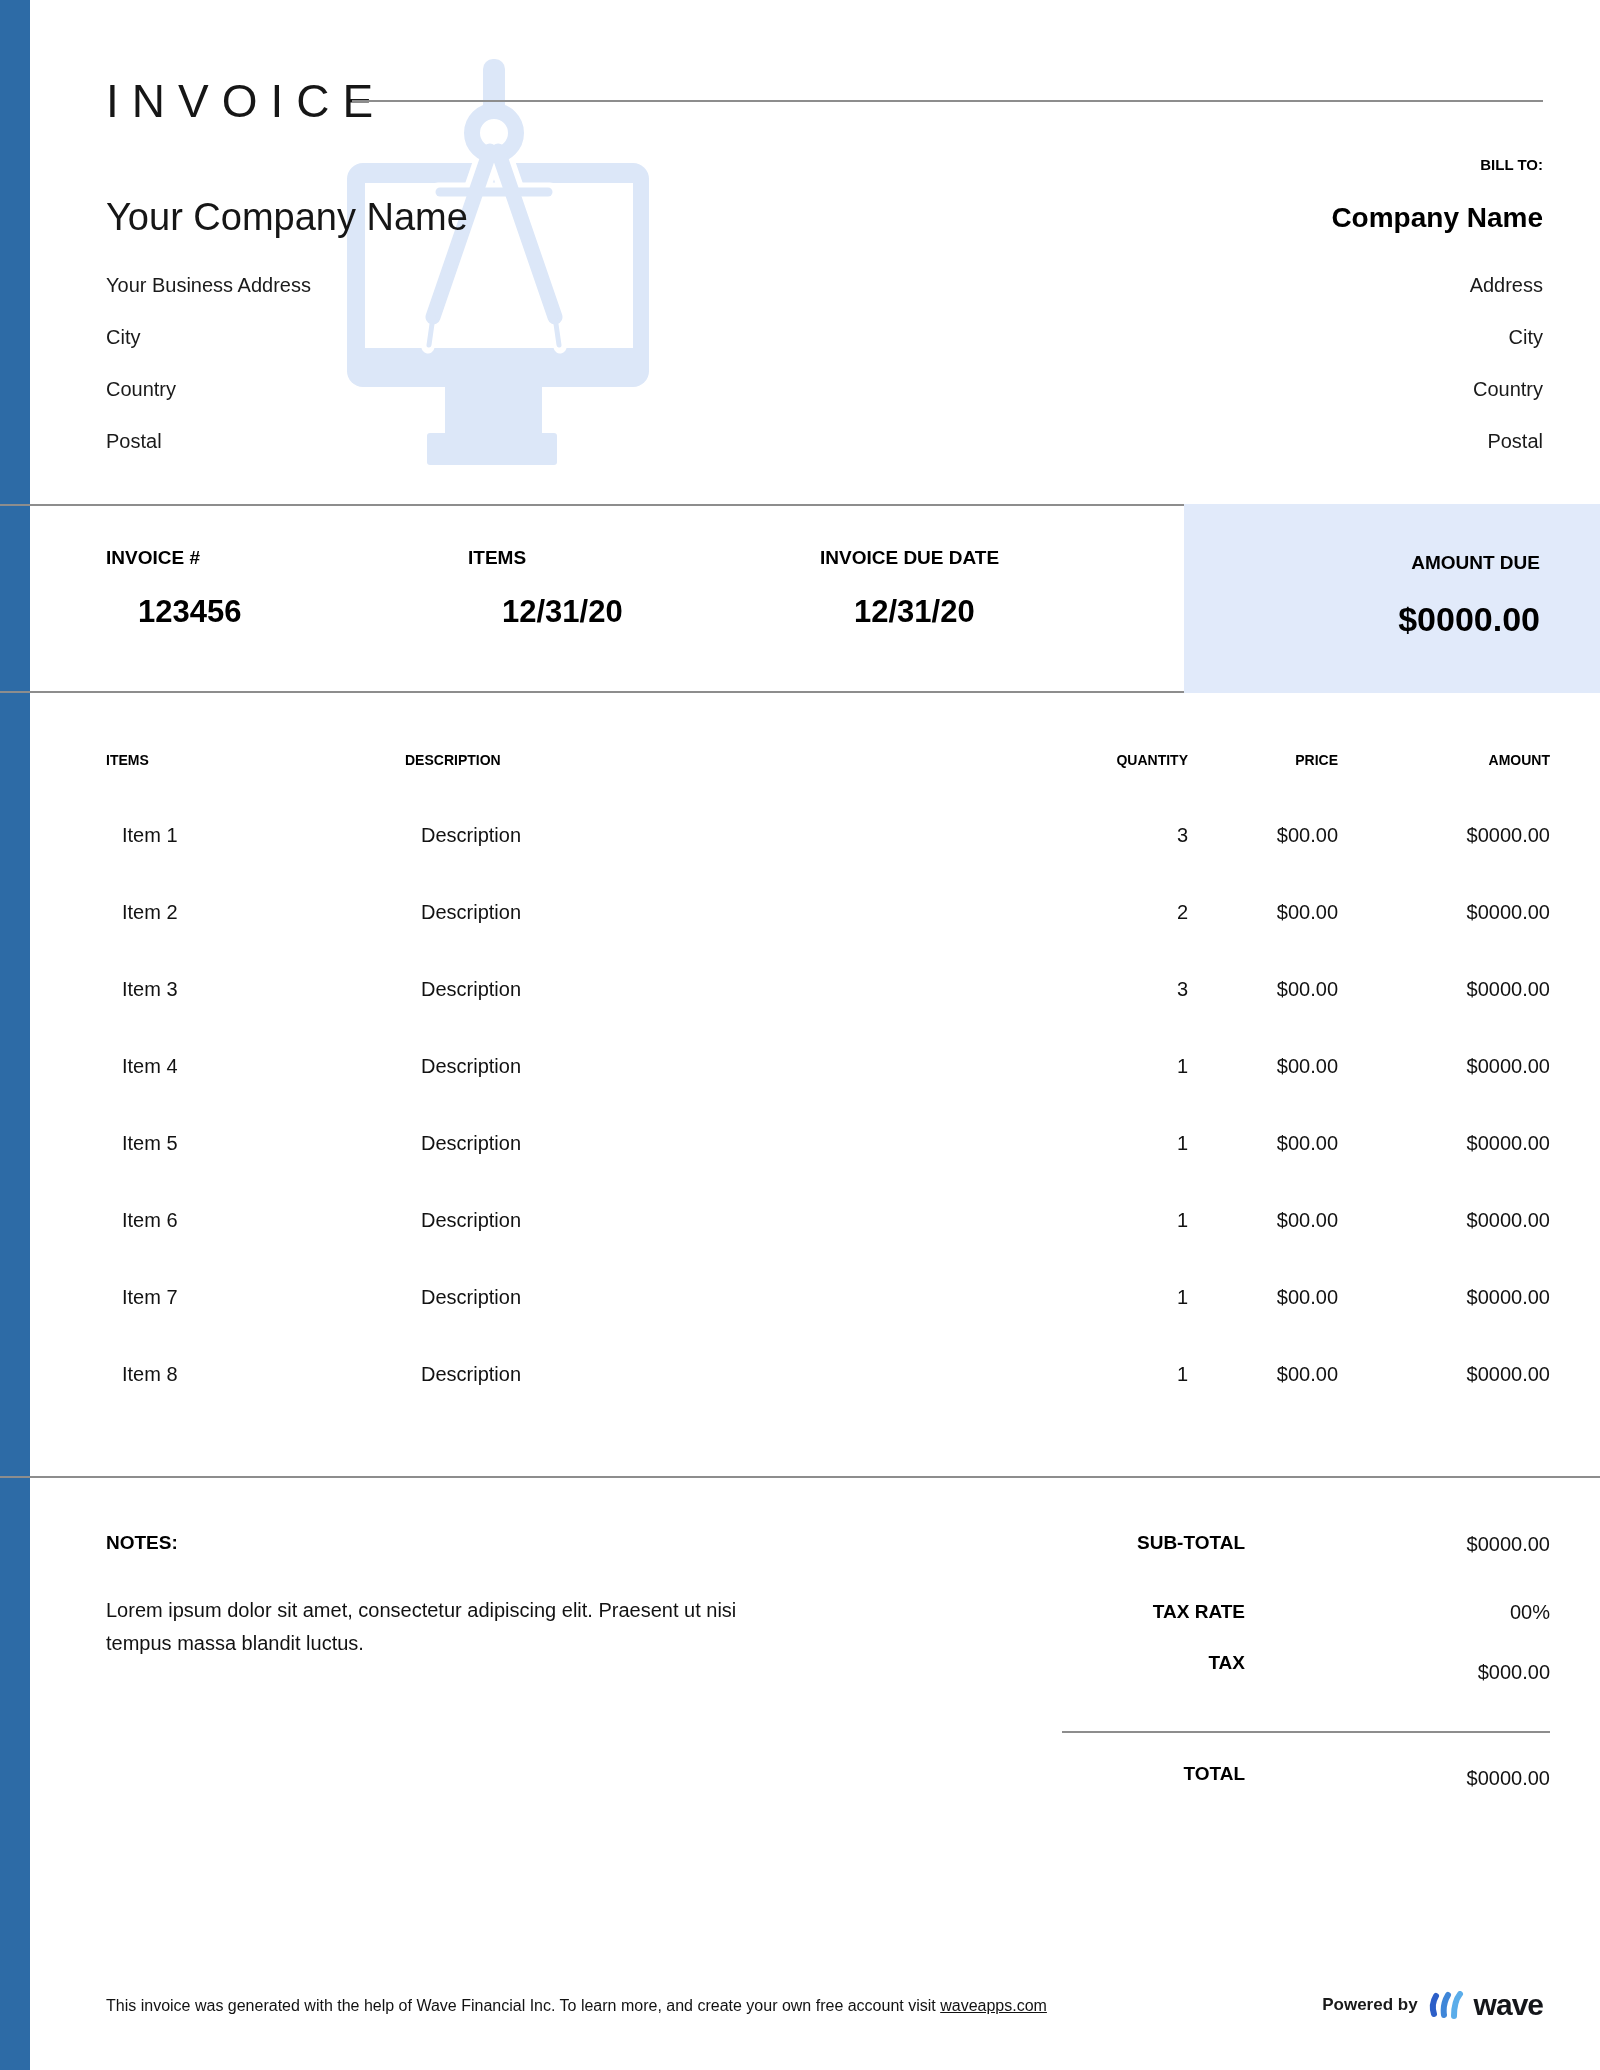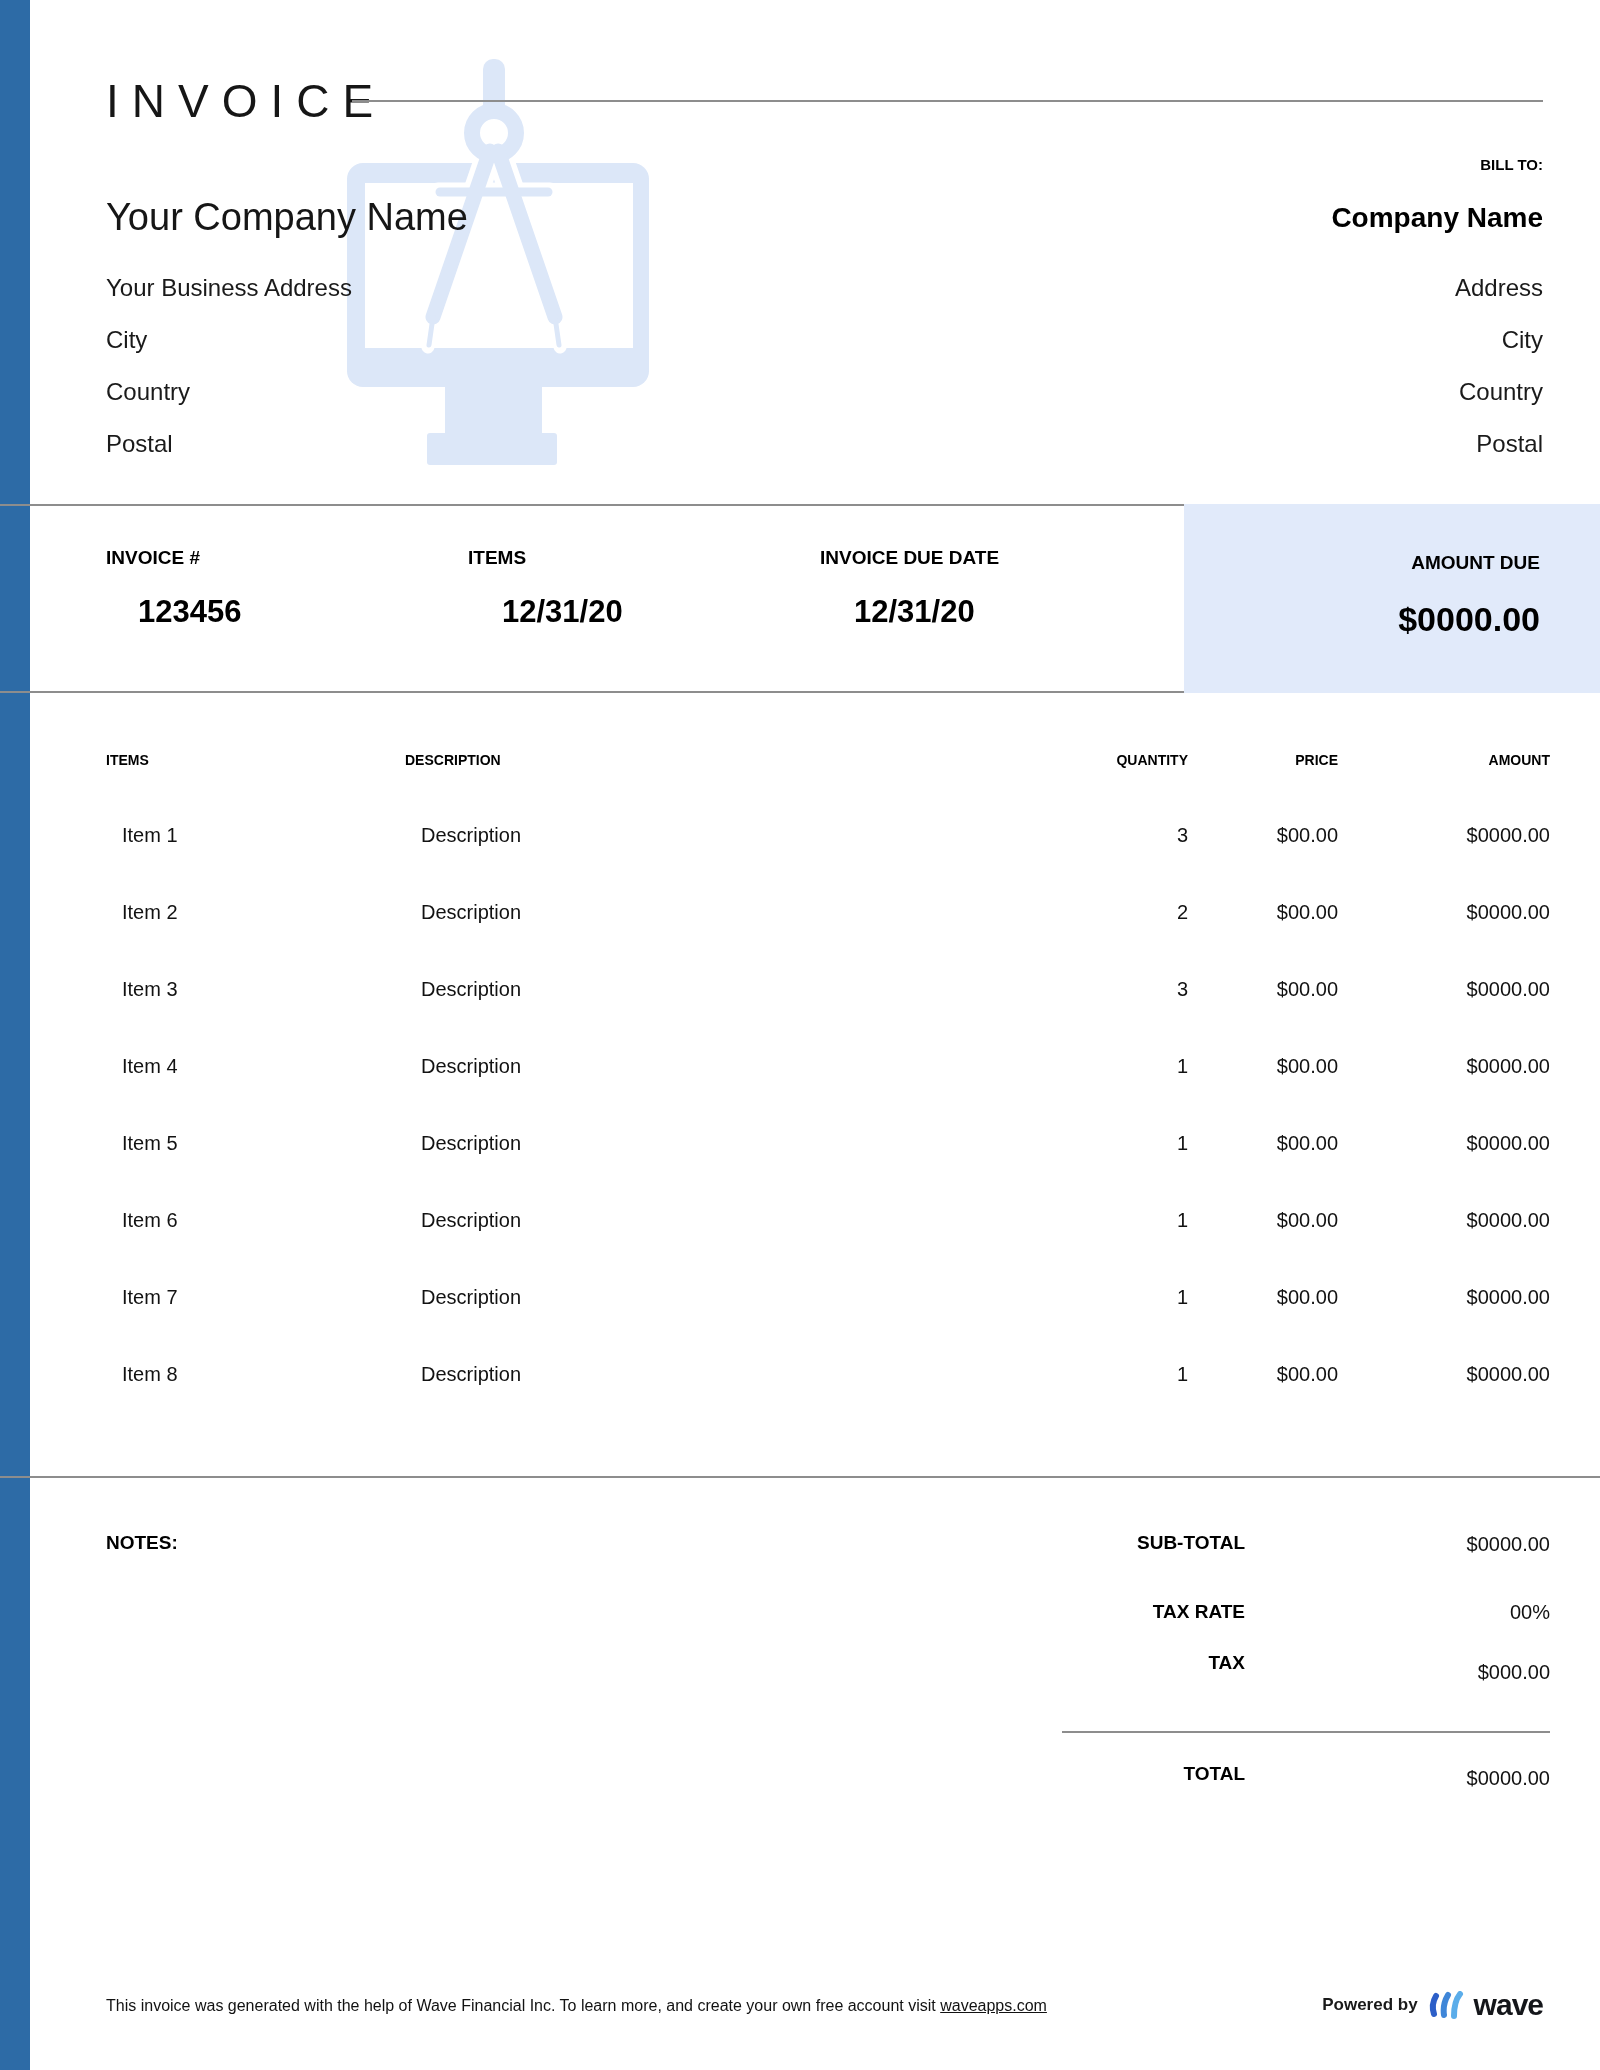--- a/index.html
+++ b/index.html
@@ -15,21 +15,21 @@
   }
   .abs{position:absolute;}
   .accent-bar{left:0;top:0;width:30px;height:2070px;background:var(--accent-bar);}
   .watermark{left:340px;top:55px;z-index:0;}
   .content{position:absolute;inset:0;z-index:1;}
 
   .page-title{left:106px;top:74px;font-size:46px;letter-spacing:13px;color:#161616;}
   .title-rule{left:352px;right:57px;top:100px;height:2px;background:var(--rule);}
 
   .company-name{left:106px;top:196px;font-size:38px;color:#161616;}
-  .addr{font-size:24px;color:#1a1a1a;}
+  .addr{font-size:20px;color:#1a1a1a;}
   .addr-left{left:106px;}
   .addr-right{right:57px;text-align:right;}
 
   .billto-label{right:57px;top:156px;font-size:15px;font-weight:bold;color:#000;}
   .billto-name{right:57px;top:202px;font-size:28px;font-weight:bold;color:#000;}
 
   .bar-rule{left:0;width:1184px;height:2px;background:var(--rule);}
   .amount-box{left:1184px;top:504px;width:416px;height:189px;background:var(--highlight-box);}
   .info-label{top:547px;font-size:19px;font-weight:bold;color:#000;}
   .info-value{top:594px;font-size:31px;font-weight:bold;color:#000;margin-left:32px;}
@@ -177,20 +177,22 @@
     <span class="c-item">Item 8</span>
     <span class="c-desc">Description</span>
     <span class="c-qty">1</span>
     <span class="c-price">$00.00</span>
     <span class="c-amt">$0000.00</span>
   </div>
 
   <div class="abs wide-rule"></div>
 
   <div class="abs notes-label">NOTES:</div>
+  <div class="abs notes-text">Lorem ipsum dolor sit amet, consectetur adipiscing elit. Praesent ut nisi
+tempus massa blandit luctus.</div>
 
   <div class="abs tot-label" style="top:1532px">SUB-TOTAL</div>
   <div class="abs tot-value" style="top:1533px">$0000.00</div>
   <div class="abs tot-label" style="top:1601px">TAX RATE</div>
   <div class="abs tot-value" style="top:1601px">00%</div>
   <div class="abs tot-label" style="top:1652px">TAX</div>
   <div class="abs tot-value" style="top:1661px">$000.00</div>
   <div class="abs total-rule"></div>
   <div class="abs tot-label" style="top:1763px">TOTAL</div>
   <div class="abs tot-value" style="top:1767px">$0000.00</div>

